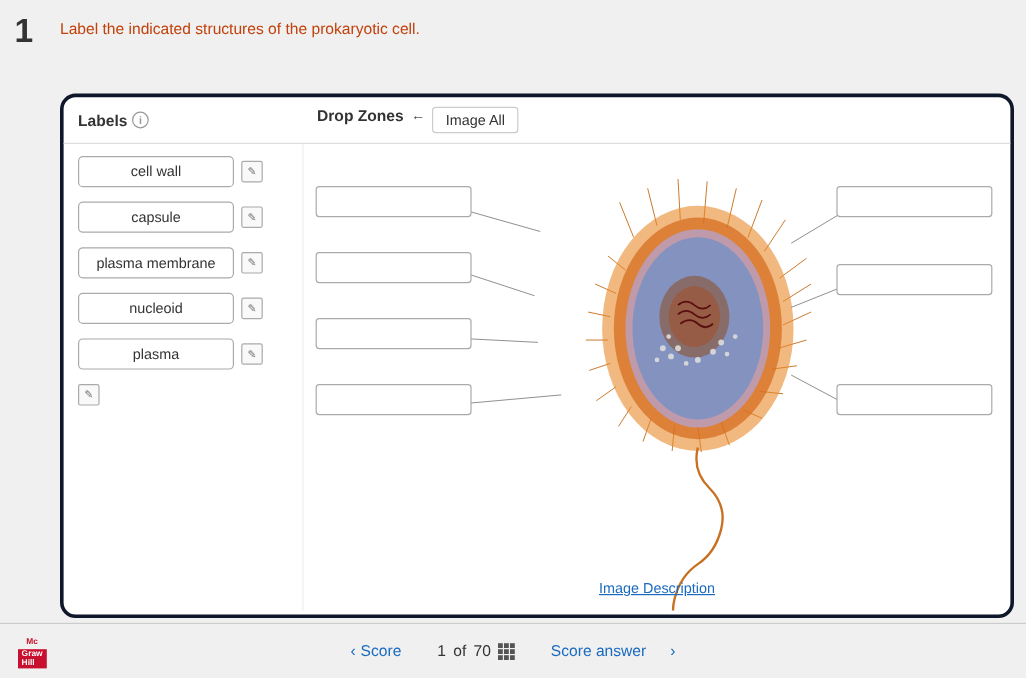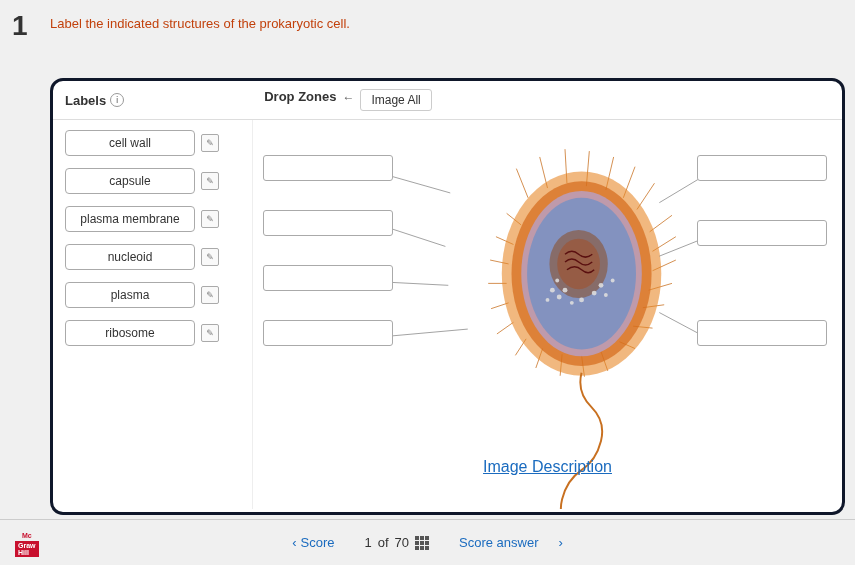--- a/index.html
+++ b/index.html
@@ -179,24 +179,24 @@
     .connector-svg {
       position: absolute;
       top: 0; left: 0;
       width: 100%;
       height: 100%;
       pointer-events: none;
     }
 
     .image-description-link {
       position: absolute;
-      bottom: 33px;
+      bottom: 12px;
       left: 50%;
       transform: translateX(-50%);
-      font-size: 16px;
+      font-size: 12px;
       color: #1a6bbf;
       text-decoration: underline;
       cursor: pointer;
       text-align: right;
     }
 
     
     .footer {
       position: absolute;
       bottom: 0;
@@ -326,21 +326,20 @@
           <div class="label-btn">nucleoid</div>
           <div class="label-icon">✎</div>
         </div>
 
         <div class="label-item">
           <div class="label-btn">plasma</div>
           <div class="label-icon">✎</div>
         </div>
 
         <div class="label-item">
-          <div class="label-btn">ribosome</div>
           <div class="label-icon">✎</div>
         </div>
 
       </div>
 
       <div class="diagram-area">
 
         <svg class="connector-svg" viewBox="0 0 600 400">
 
           <g transform="translate(160, 20)">

